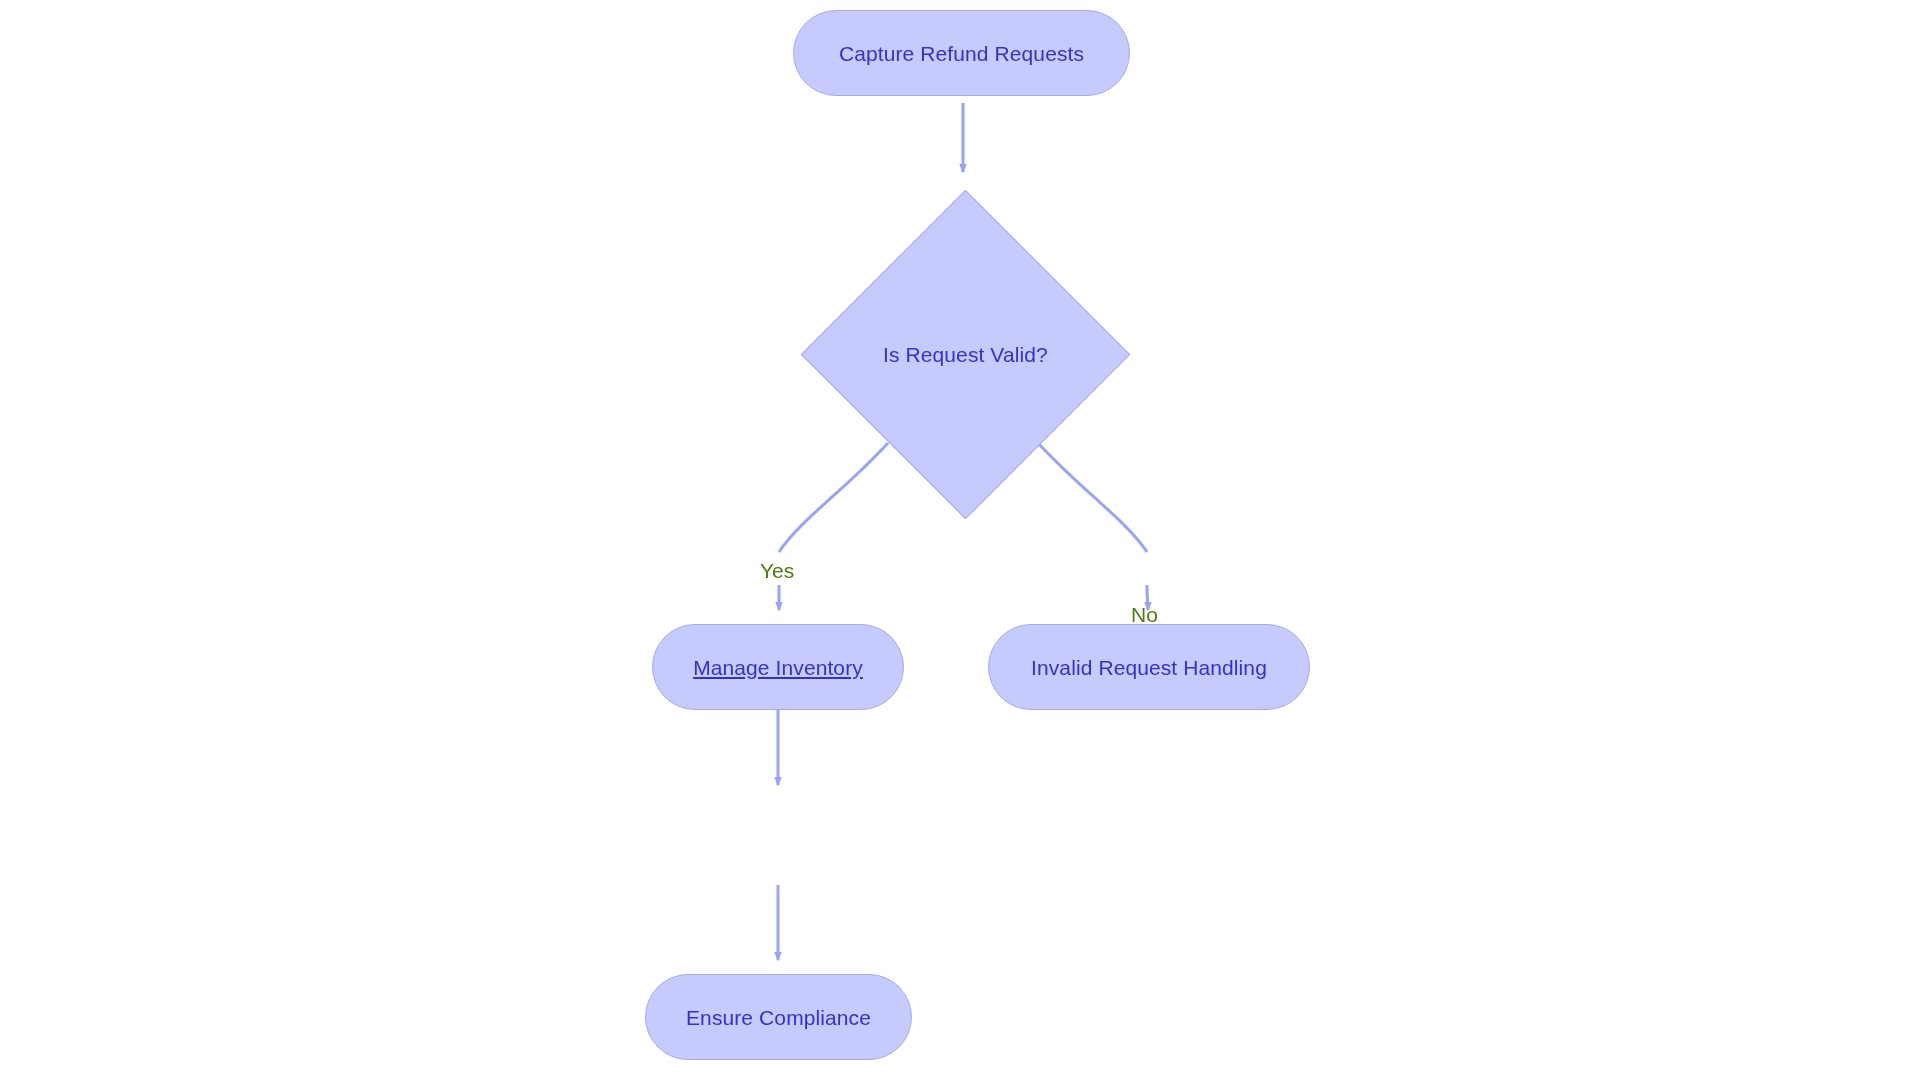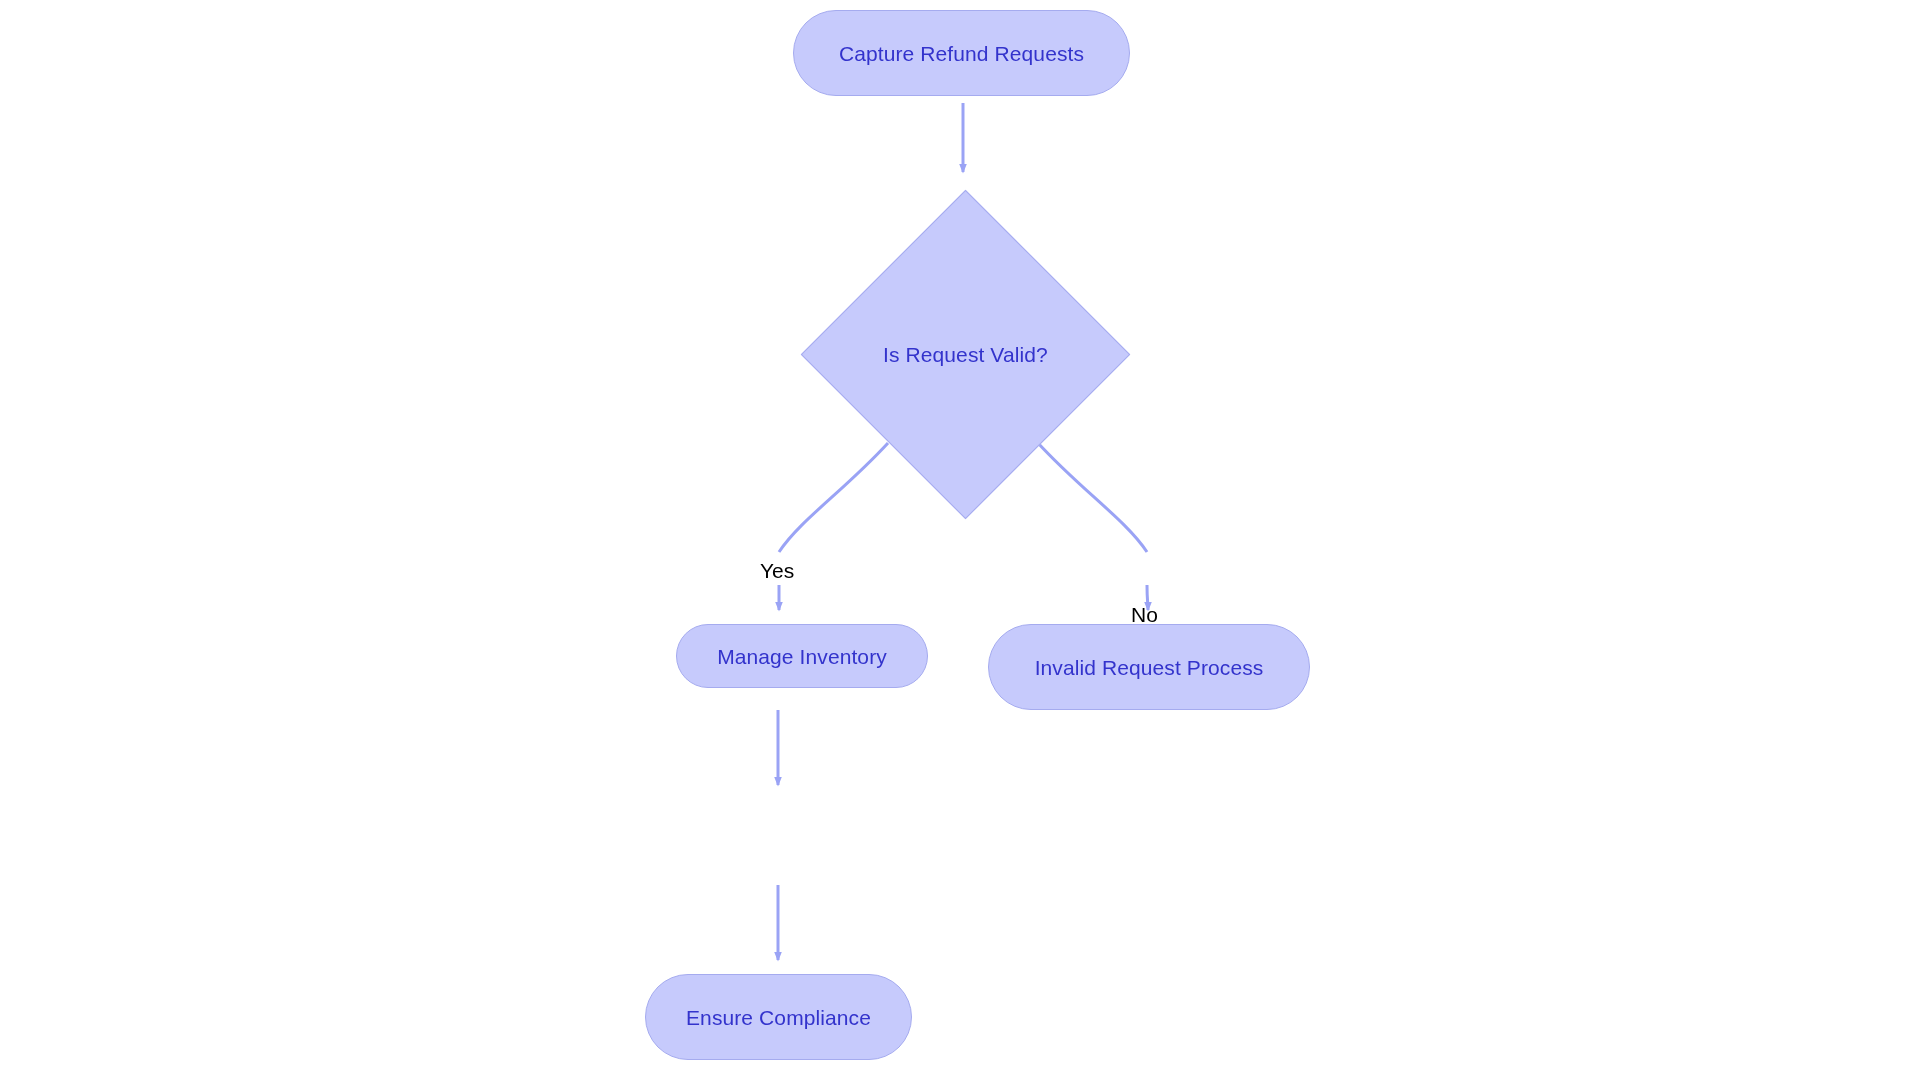--- a/index.html
+++ b/index.html
@@ -54,21 +54,21 @@
     border-radius: 0;
     transform: rotate(45deg);
     background: #c6cafc;
     border: 1px solid #a5abef;
   }
   .node.decision .node-label {
     transform: rotate(-45deg);
   }
   .edge-label {
     position: absolute;
-    color: #000000;
+    color: #4d7c0f;
     font-size: 21px;
     line-height: 1;
     white-space: nowrap;
     background: transparent;
   }
 </style>
 </head>
 <body>
 
 <div id="flowchart-canvas">
@@ -94,26 +94,26 @@
   </svg>
 
   <div class="node rounded" id="node-capture" style="left:793px; top:10px; width:337px; height:86px;">
     <span class="node-label">Capture Refund Requests</span>
   </div>
 
   <div class="node decision" id="node-decision" style="left:849px; top:238px; width:233px; height:233px;">
     <span class="node-label">Is Request Valid?</span>
   </div>
 
-  <div class="node rounded" id="node-manage-inventory" style="left:676px; top:624px; width:252px; height:64px;">
+  <div class="node rounded" id="node-manage-inventory" style="left:652px; top:624px; width:252px; height:86px;text-decoration:underline;">
     <span class="node-label">Manage Inventory</span>
   </div>
 
   <div class="node rounded" id="node-invalid-handling" style="left:988px; top:624px; width:322px; height:86px;">
-    <span class="node-label">Invalid Request Process</span>
+    <span class="node-label">Invalid Request Handling</span>
   </div>
 
 
   <div class="node rounded" id="node-ensure-compliance" style="left:645px; top:974px; width:267px; height:86px;">
     <span class="node-label">Ensure Compliance</span>
   </div>
 
   <div class="edge-label" style="left:760px; top:560px;">Yes</div>
 
   <div class="edge-label" style="left:1131px; top:560px;margin-top:44px;">No</div>

